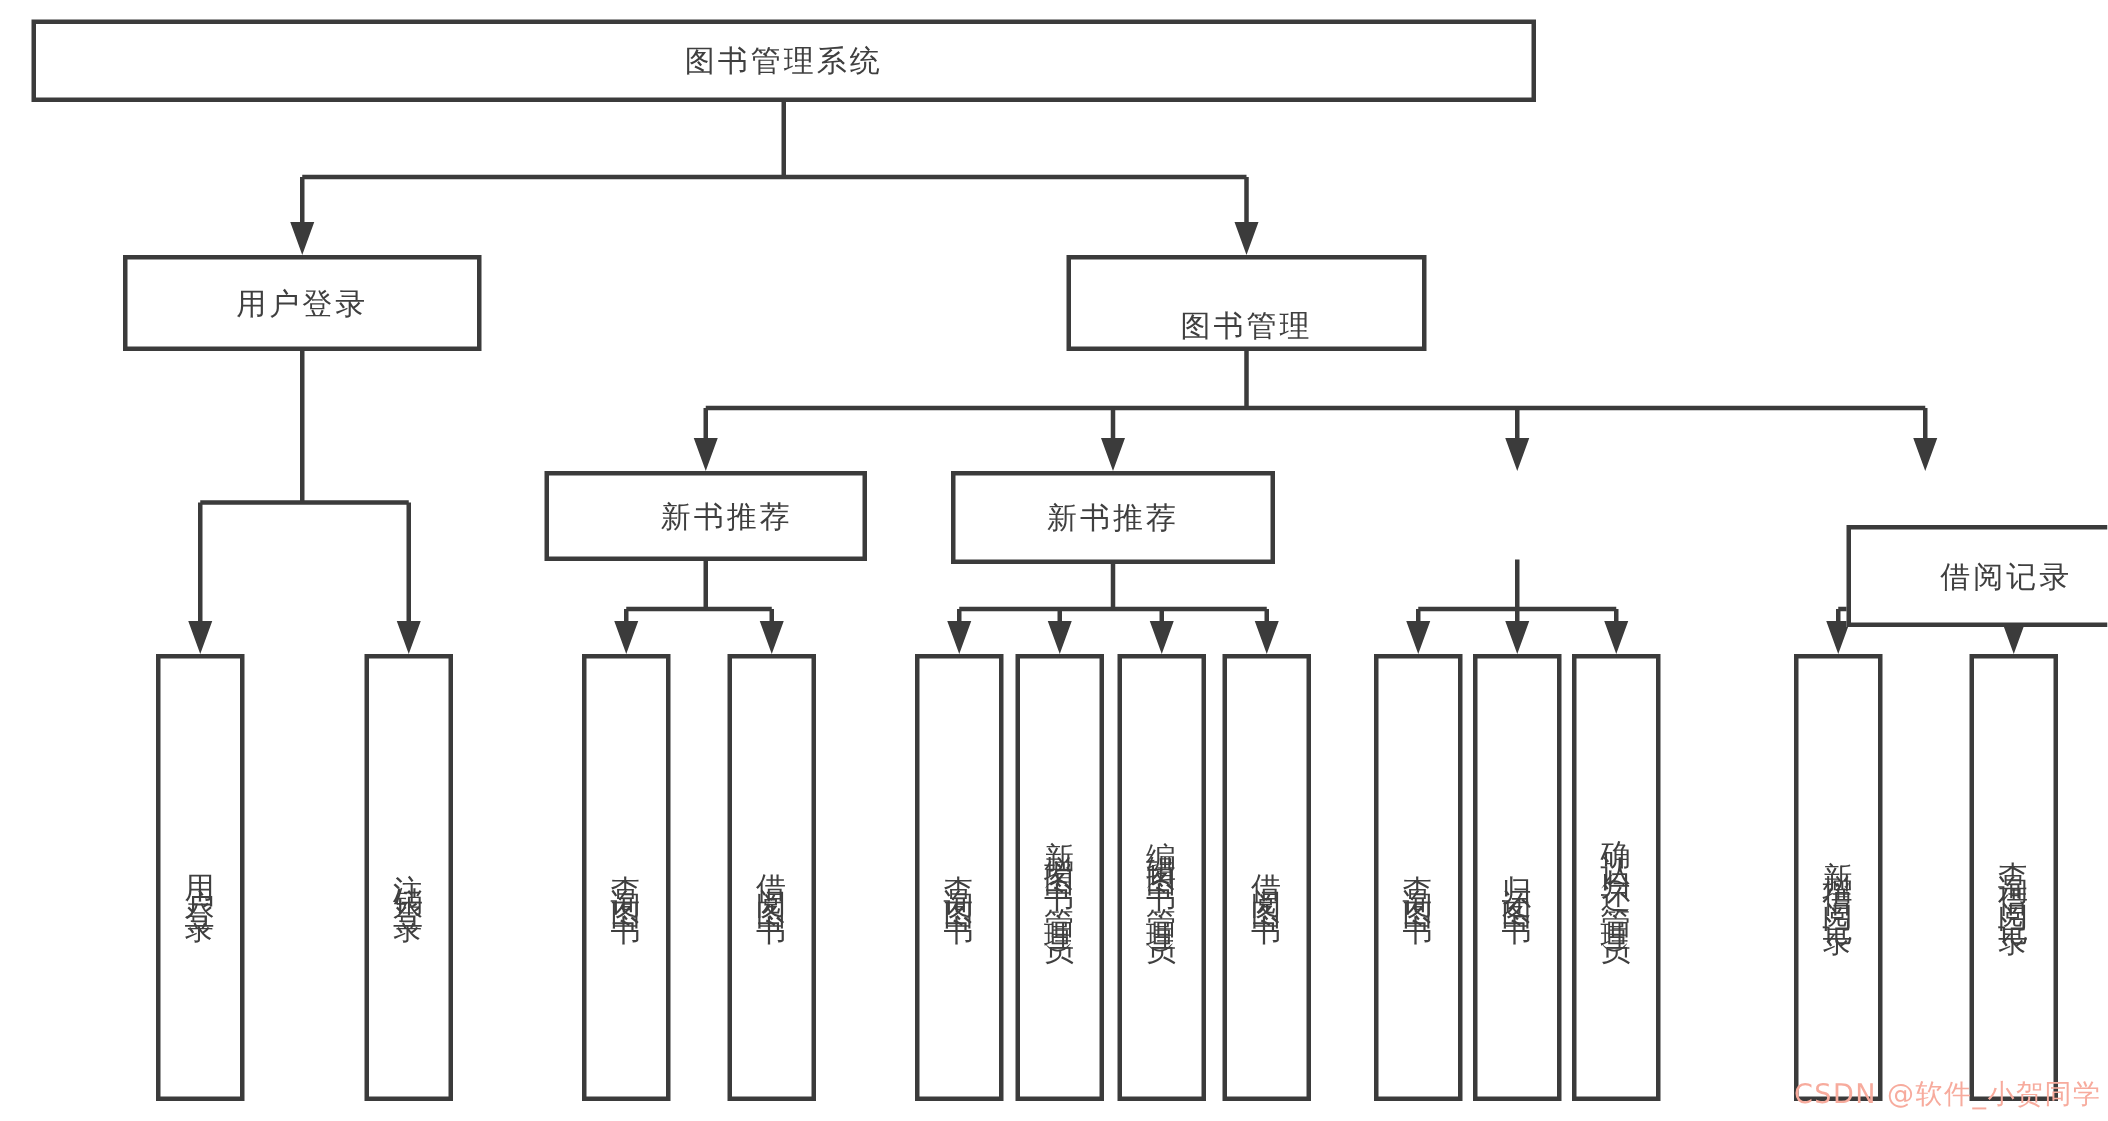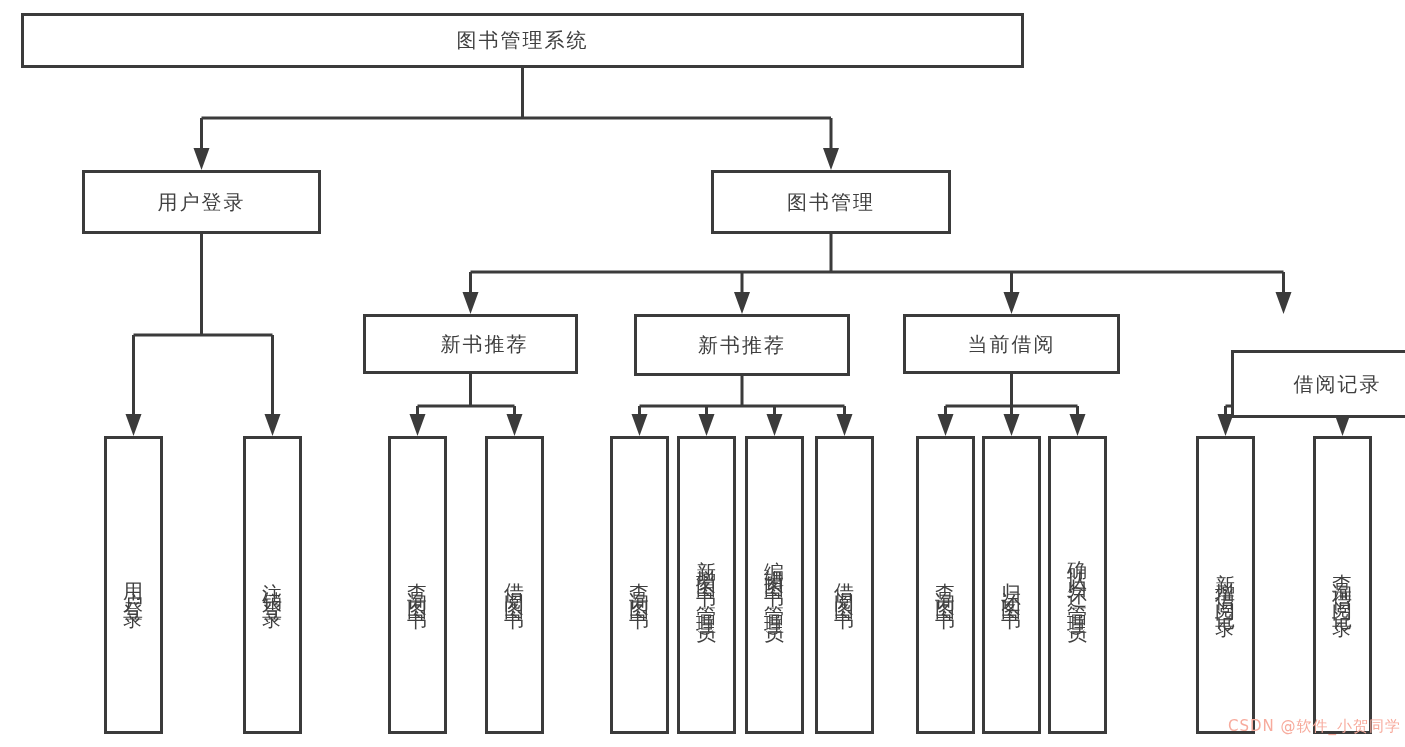--- a/index.html
+++ b/index.html
@@ -45,21 +45,21 @@
   .leaf .vtext {
     writing-mode: vertical-rl;
     letter-spacing: 9px;
     line-height: 1;
   }
   .watermark {
     position: absolute;
     right: 4px;
     top: 717px;
     color: #f7ab9d;
-    font-size: 15px;
+    font-size: 18px;
     letter-spacing: 1px;
     white-space: nowrap;
   }
 </style>
 </head>
 <body>
 
 <div class="canvas">
 
   <svg class="connector-layer" width="1405" height="747" viewBox="0 0 1405 747" xmlns="http://www.w3.org/2000/svg">
@@ -117,32 +117,29 @@
              M1334.5 414 L1350.5 414 L1342.5 436 Z"></path>
   </svg>
 
   <div class="node" style="left:21px; top:13px; width:1003px; height:55px;">
     <span>图书管理系统</span>
   </div>
 
   <div class="node" style="left:82px; top:170px; width:239px; height:64px;">
     <span>用户登录</span>
   </div>
-  <div class="node" style="left:711px; top:170px; width:240px; height:64px;">
+  <div class="node" style="left:711px; top:170px; width:240px; height:64px;align-items:flex-end;">
     <span>图书管理</span>
   </div>
 
   <div class="node" style="left:363px; top:314px; width:215px; height:60px;padding-left:28px;">
     <span>新书推荐</span>
   </div>
   <div class="node" style="left:634px; top:314px; width:216px; height:62px;">
     <span>新书推荐</span>
-  </div>
-  <div class="node" style="left:903px; top:314px; width:217px; height:60px;">
-    <span>当前借阅</span>
   </div>
   <div class="node" style="left:1231px; top:314px; width:213px; height:68px;margin-top:36px;">
     <span>借阅记录</span>
   </div>
 
   <div class="node leaf" style="left:104px;">
     <span class="vtext">用户登录</span>
   </div>
   <div class="node leaf" style="left:243px;">
     <span class="vtext">注销登录</span>

